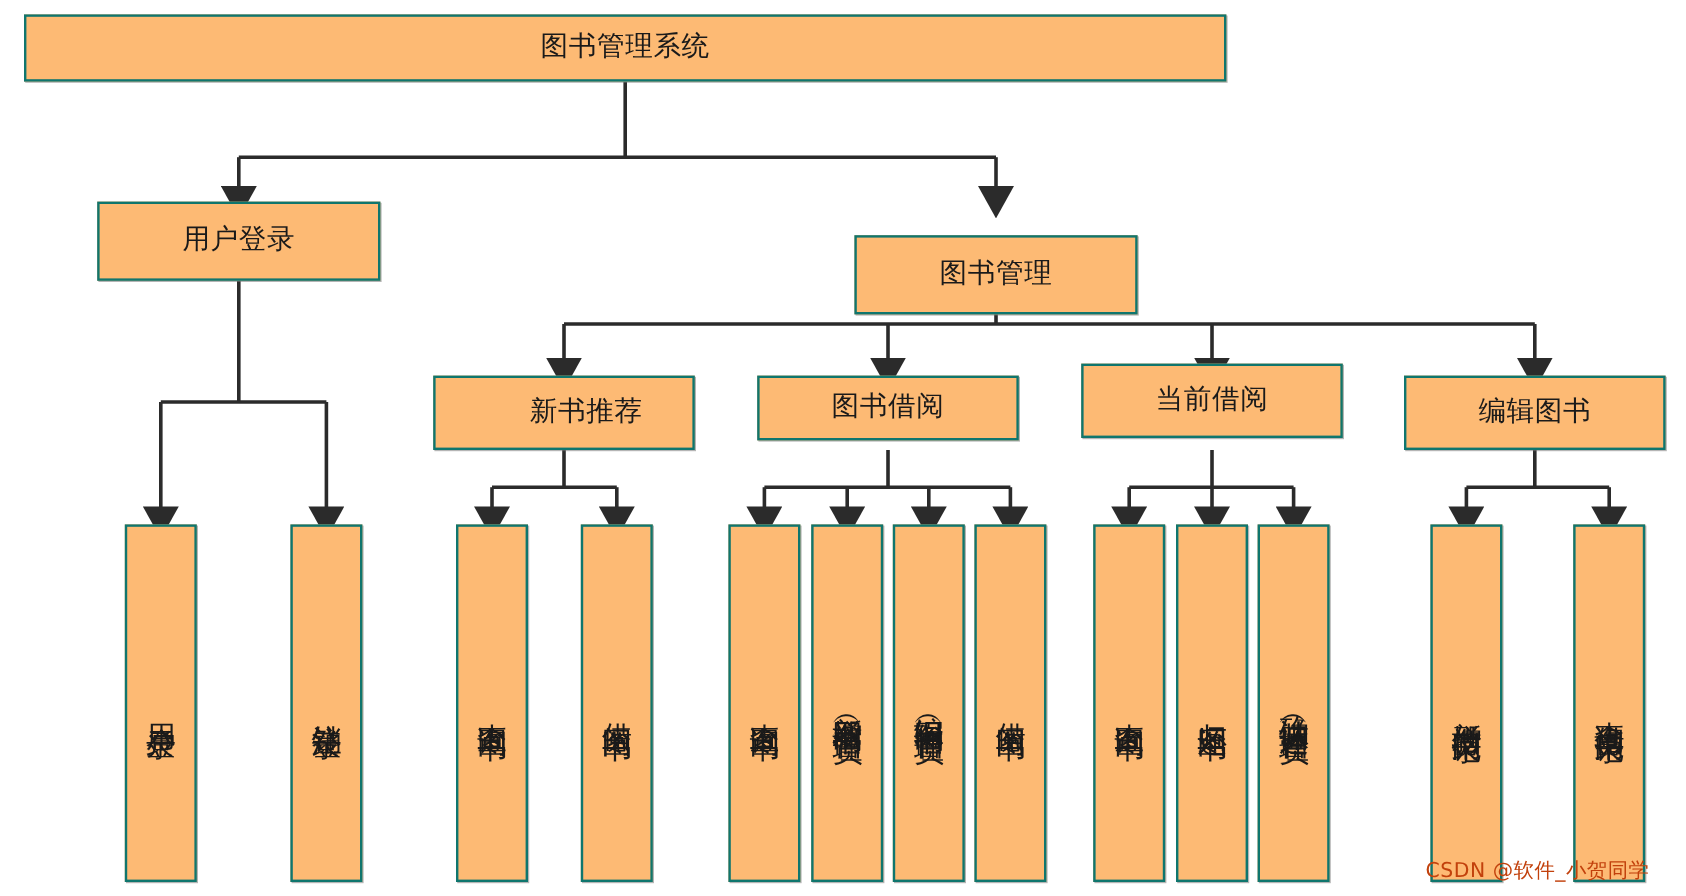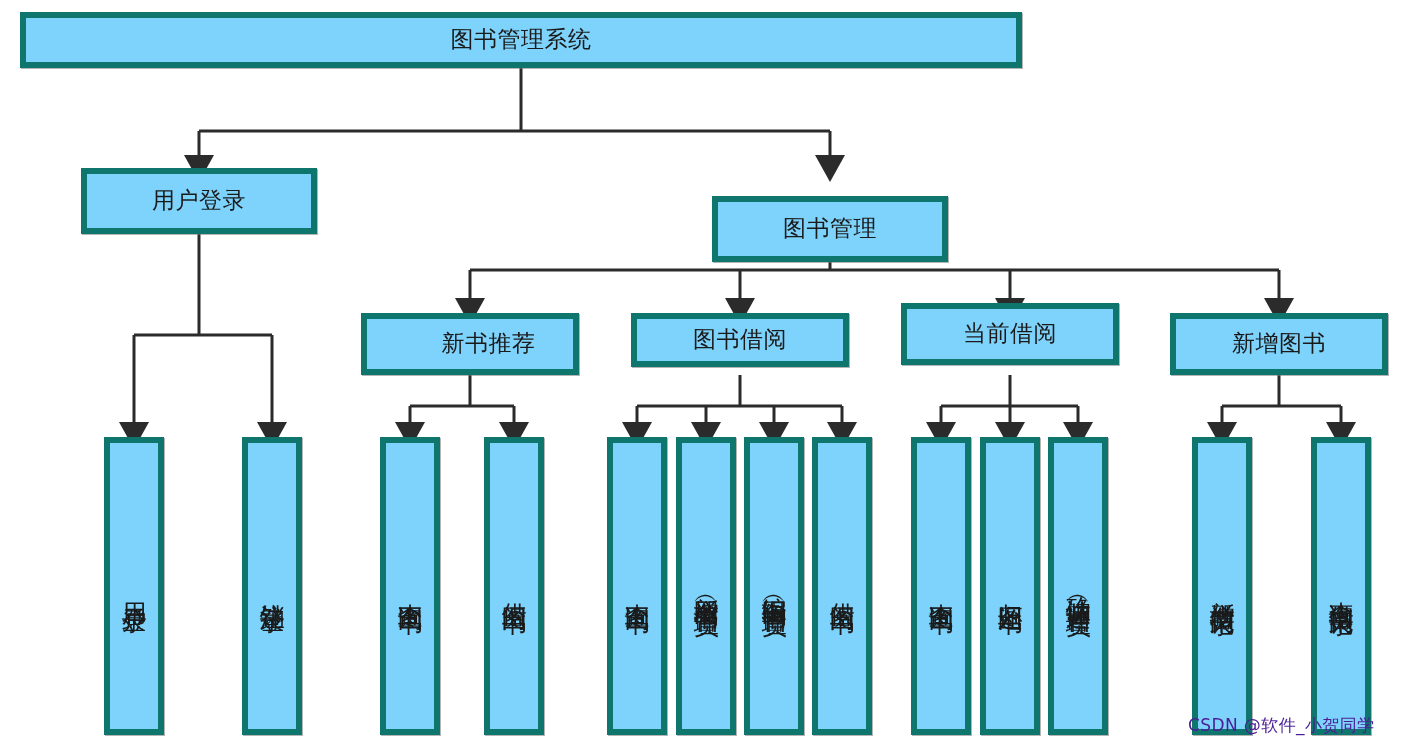--- a/index.html
+++ b/index.html
@@ -21,22 +21,22 @@
     position: absolute;
     left: 0;
     top: 0;
     width: 1405px;
     height: 747px;
     pointer-events: none;
   }
   .node {
     position: absolute;
     box-sizing: border-box;
-    border: 6px solid #0f766e;
-    background: #7dd3fc;
+    border: 2px solid #0f766e;
+    background: #fdba74;
     display: flex;
     align-items: center;
     justify-content: center;
     color: #1a1a1a;
     box-shadow: 1px 1px 0 rgba(120,120,120,0.55);
   }
   .node .label {
     display: block;
     text-align: center;
     line-height: 1.18;
@@ -59,21 +59,21 @@
     writing-mode: vertical-rl;
     text-orientation: upright;
     font-size: 25px;
     line-height: 1.02;
     letter-spacing: 2.5px;
     white-space: nowrap;
     max-height: 100%;
   }
   .watermark {
     position: absolute;
-    color: #4c1d95;
+    color: #c2410c;
     font-size: 17px;
     letter-spacing: 0.4px;
     white-space: nowrap;
     user-select: none;
   }
 </style>
 </head>
 <body>
 
 <div id="canvas">
@@ -143,21 +143,21 @@
   <div class="node horiz" style="left:361px; top:313px; width:218px; height:62px;padding-left:37px;">
     <span class="label">新书推荐</span>
   </div>
   <div class="node horiz" style="left:631px; top:313px; width:218px; height:54px;">
     <span class="label">图书借阅</span>
   </div>
   <div class="node horiz" style="left:901px; top:303px; width:218px; height:62px;">
     <span class="label">当前借阅</span>
   </div>
   <div class="node horiz" style="left:1170px; top:313px; width:218px; height:62px;">
-    <span class="label">新增图书</span>
+    <span class="label">编辑图书</span>
   </div>
 
   <div class="node vert" style="left:104px; top:437px; width:60px; height:298px;">
     <span class="label">用户登录</span>
   </div>
   <div class="node vert" style="left:242px; top:437px; width:60px; height:298px;">
     <span class="label">注销登录</span>
   </div>
 
   <div class="node vert" style="left:380px; top:437px; width:60px; height:298px;">

